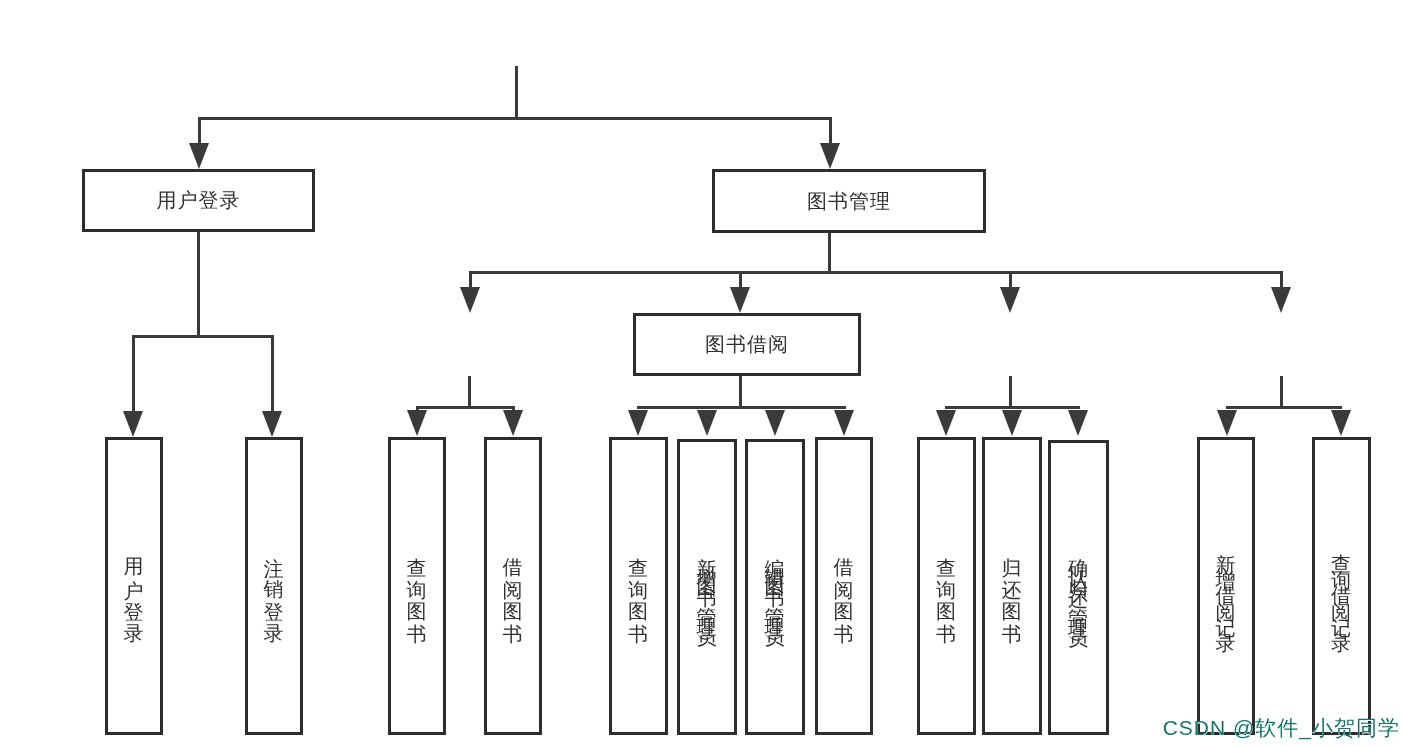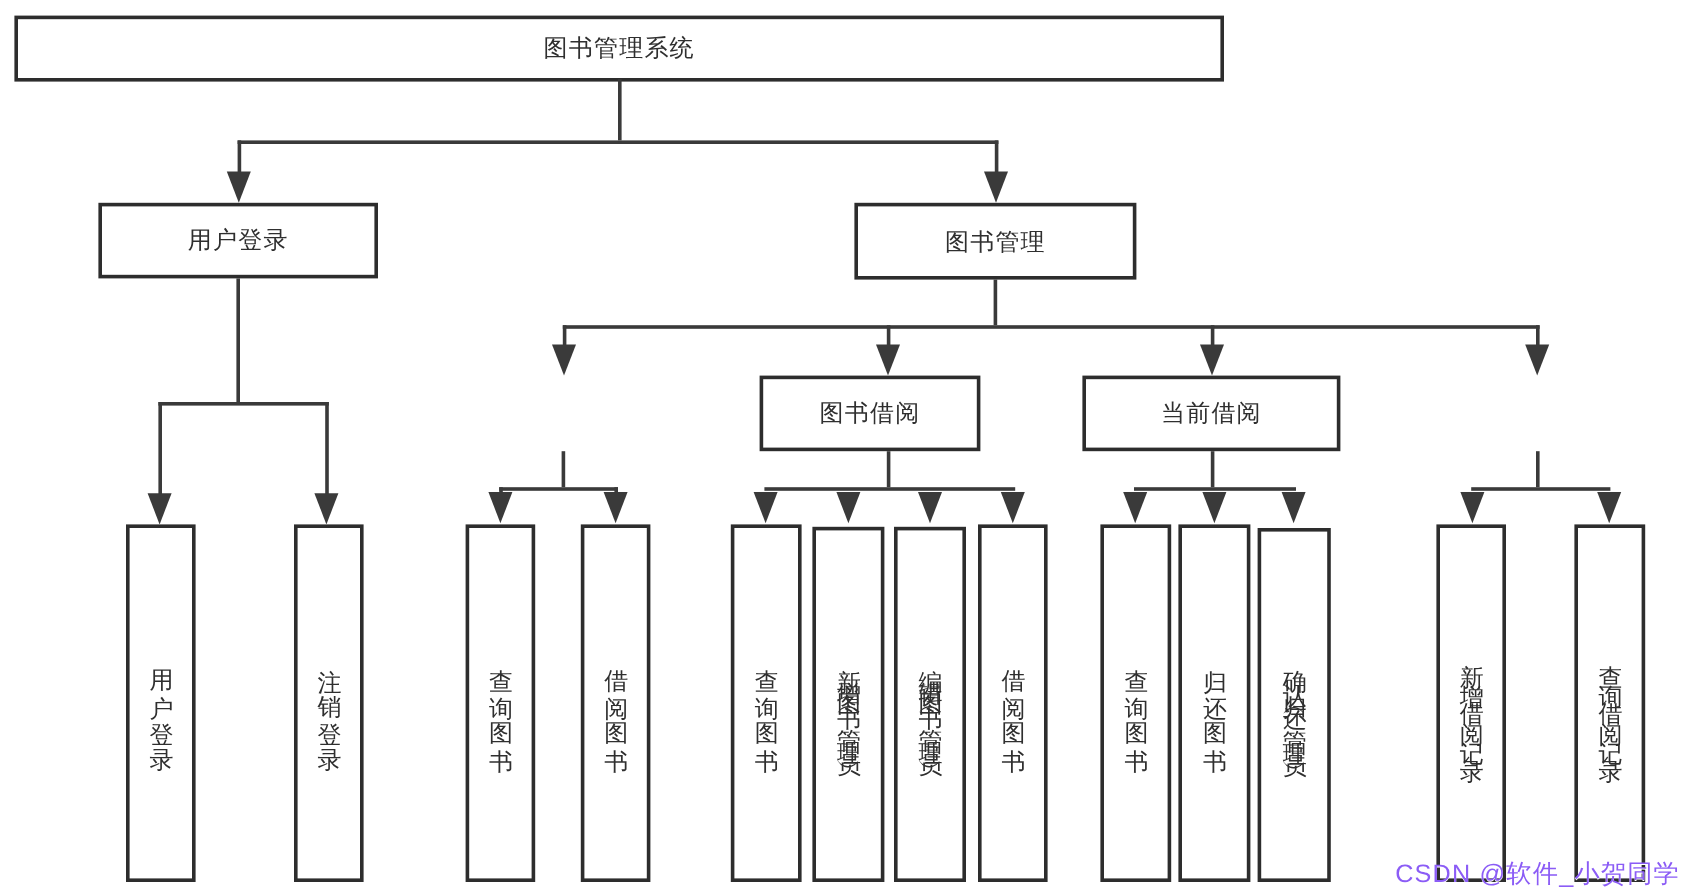--- a/index.html
+++ b/index.html
@@ -40,46 +40,43 @@
     position:absolute;
     width:0;height:0;
     border-left:10px solid transparent;
     border-right:10px solid transparent;
     border-top:26px solid #3a3a3a;
   }
   .watermark{
     position:absolute;
     right:5px;bottom:5px;
     font-size:21px;
-    color:#8b5cf6;
+    color:#0f766e;
     text-shadow:0 1px 0 #ffffff;
     letter-spacing:1px;
     white-space:nowrap;
   }
 </style>
 </head>
 <body>
 
 <div class="canvas">
 
-  <div class="box" style="left:12px;top:13px;width:1008px;height:55px;">
-    <span>图书管理系统</span>
-  </div>
 
   <div class="vline" style="left:515px;top:66px;height:51px;"></div>
   <div class="hline" style="left:198px;top:117px;width:634px;"></div>
   <div class="vline" style="left:198px;top:117px;height:30px;"></div>
   <div class="arrow" style="left:189px;top:143px;"></div>
   <div class="vline" style="left:829px;top:117px;height:30px;"></div>
   <div class="arrow" style="left:820px;top:143px;"></div>
 
   <div class="box" style="left:82px;top:169px;width:233px;height:63px;">
     <span>用户登录</span>
   </div>
-  <div class="box" style="left:712px;top:169px;width:235px;height:64px;">
+  <div class="box" style="left:712px;top:169px;width:274px;height:64px;">
     <span>图书管理</span>
   </div>
 
   <div class="vline" style="left:197px;top:232px;height:103px;"></div>
   <div class="hline" style="left:132px;top:335px;width:142px;"></div>
   <div class="vline" style="left:132px;top:335px;height:78px;"></div>
   <div class="arrow" style="left:123px;top:411px;"></div>
   <div class="vline" style="left:271px;top:335px;height:78px;"></div>
   <div class="arrow" style="left:262px;top:411px;"></div>
 
@@ -87,25 +84,22 @@
   <div class="hline" style="left:469px;top:271px;width:814px;"></div>
   <div class="vline" style="left:469px;top:271px;height:20px;"></div>
   <div class="arrow" style="left:460px;top:287px;"></div>
   <div class="vline" style="left:739px;top:271px;height:20px;"></div>
   <div class="arrow" style="left:730px;top:287px;"></div>
   <div class="vline" style="left:1009px;top:271px;height:20px;"></div>
   <div class="arrow" style="left:1000px;top:287px;"></div>
   <div class="vline" style="left:1280px;top:271px;height:20px;"></div>
   <div class="arrow" style="left:1271px;top:287px;"></div>
 
-  <div class="box" style="left:633px;top:313px;width:184px;height:63px;">
+  <div class="box" style="left:633px;top:313px;width:228px;height:63px;">
     <span>图书借阅</span>
-  </div>
-  <div class="box" style="left:902px;top:313px;width:215px;height:63px;">
-    <span>当前借阅</span>
   </div>
 
   <div class="vline" style="left:468px;top:376px;height:30px;"></div>
   <div class="hline" style="left:416px;top:406px;width:99px;"></div>
   <div class="vline" style="left:416px;top:406px;height:8px;"></div>
   <div class="arrow" style="left:407px;top:410px;"></div>
   <div class="vline" style="left:512px;top:406px;height:8px;"></div>
   <div class="arrow" style="left:503px;top:410px;"></div>
 
   <div class="vline" style="left:739px;top:376px;height:30px;"></div>

